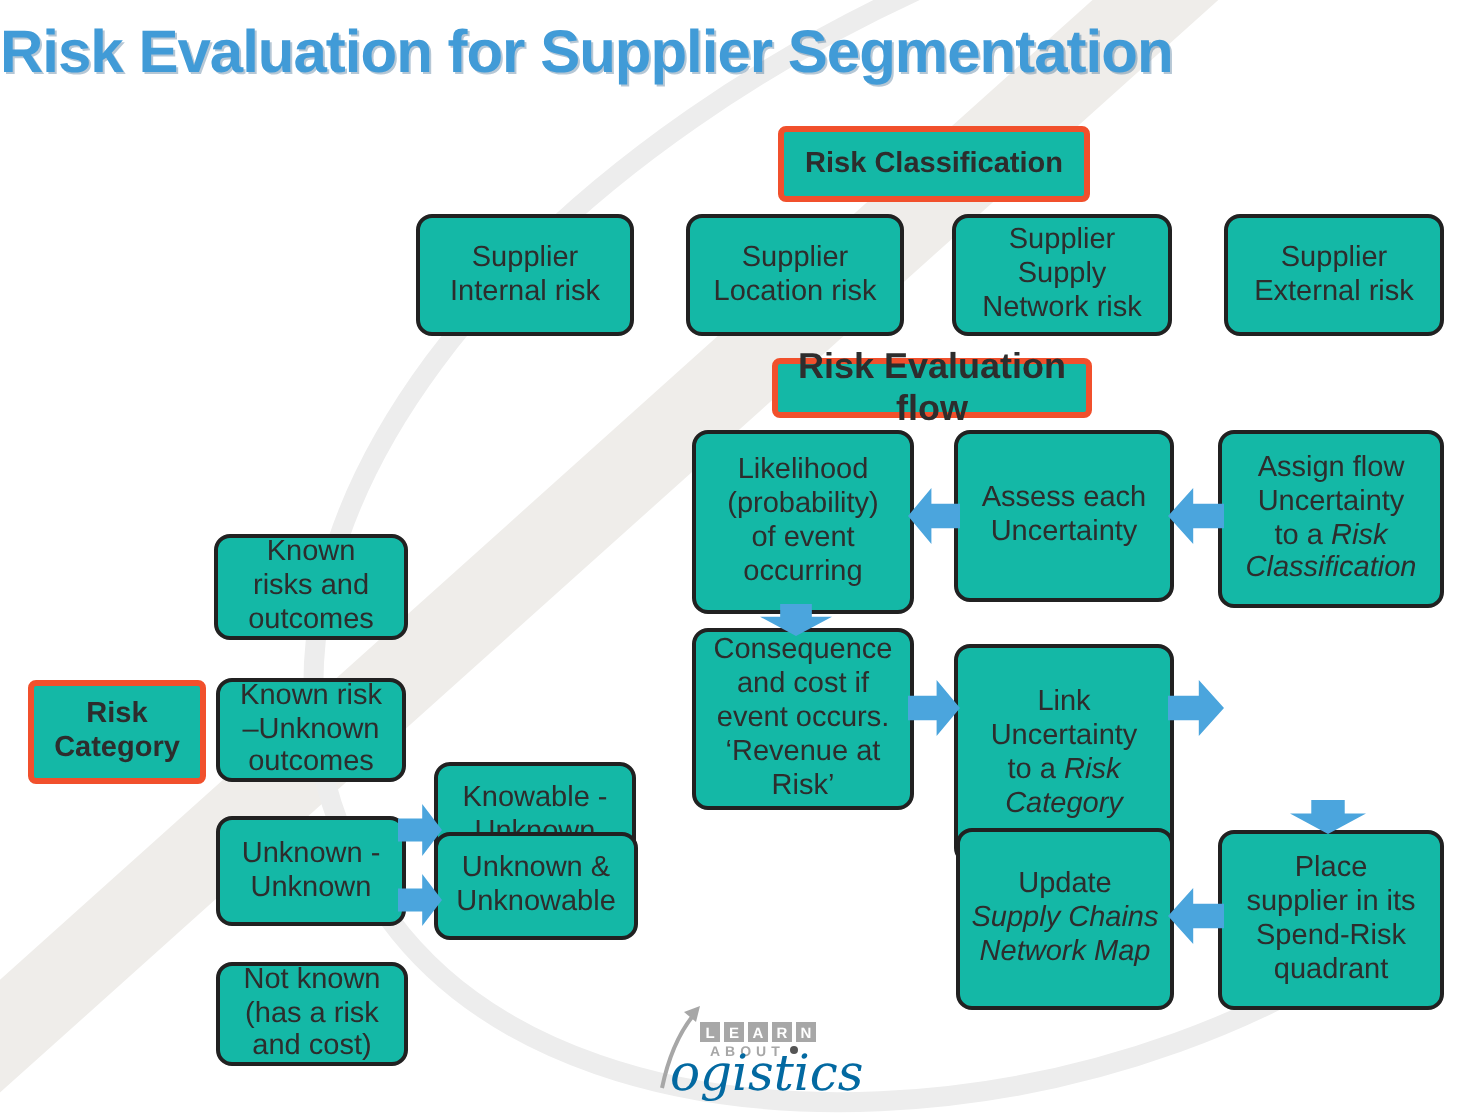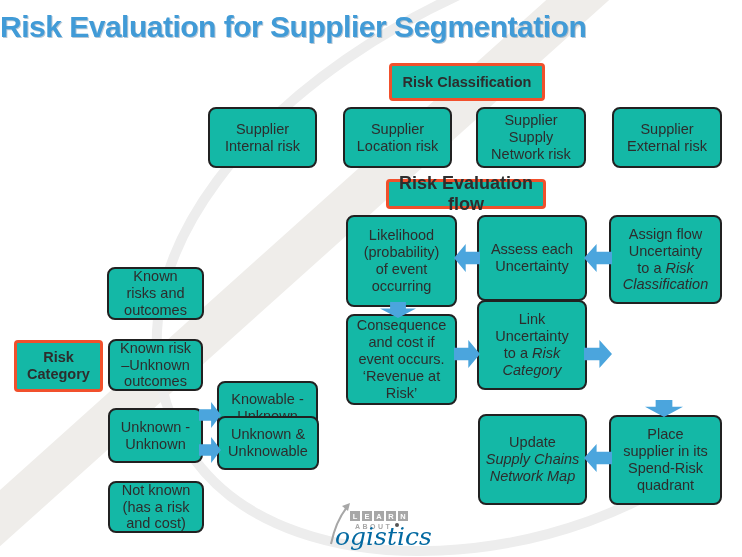--- a/index.html
+++ b/index.html
@@ -132,21 +132,21 @@
       <div class="it">Classification</div>
     </div>
 
     <div class="box" style="left:346px;top:314px;width:111px;height:91px">
       <div>Consequence</div>
       <div>and cost if</div>
       <div>event occurs.</div>
       <div>‘Revenue at</div>
       <div>Risk’</div>
     </div>
-    <div class="box" style="left:477px;top:300px;width:110px;height:90px">
+    <div class="box" style="left:477px;top:322px;width:110px;height:110px">
       <div>Link</div>
       <div>Uncertainty</div>
       <div><span>to a </span><span class="it">Risk</span></div>
       <div class="it">Category</div>
     </div>
 
     <div class="box" style="left:478px;top:414px;width:109px;height:91px">
       <div>Update</div>
       <div class="it">Supply Chains</div>
       <div class="it">Network Map</div>

